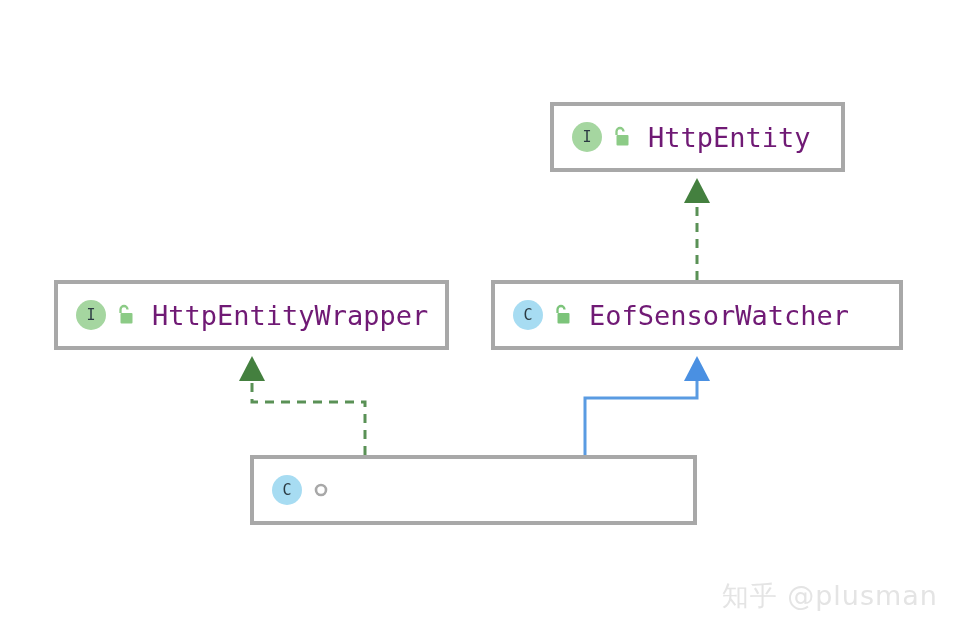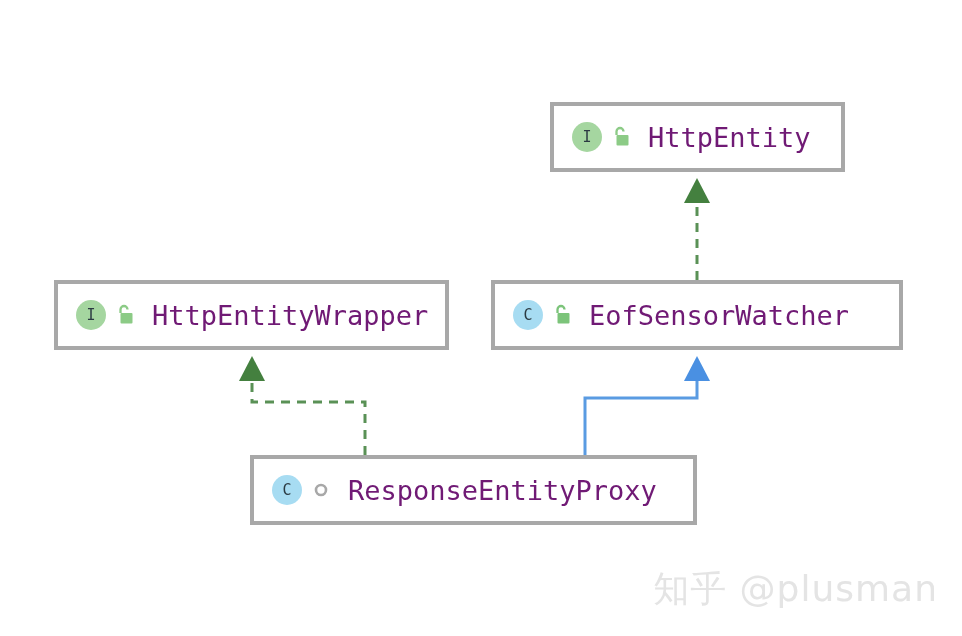--- a/index.html
+++ b/index.html
@@ -81,21 +81,21 @@
     white-space: nowrap;
     margin-left: 14px;
     letter-spacing: 0px;
   }
 
   .watermark {
     position: absolute;
     right: 24px;
     bottom: 22px;
     font-family: "DejaVu Sans", sans-serif;
-    font-size: 36px;
+    font-size: 27px;
     color: #e4e4e4;
     white-space: nowrap;
     letter-spacing: 1px;
     z-index: 1;
   }
 </style>
 </head>
 <body>
 
 <div id="canvas">
@@ -159,17 +159,16 @@
 
   <div class="node" style="left:250px; top:455px; width:447px; height:70px;">
     <div class="node-icon-group">
       <div class="badge badge-class">C</div>
       <div class="vis">
         <svg width="16" height="16" viewBox="0 0 16 16" xmlns="http://www.w3.org/2000/svg">
           <circle cx="8" cy="8" r="5" fill="none" stroke="#a8a8a8" stroke-width="2.6"></circle>
         </svg>
       </div>
     </div>
-    <div class="node-label">ResponseEntityProxy</div>
   </div>
 
   <div class="watermark">知乎 @plusman</div>
 </div>
 
 </body></html>

